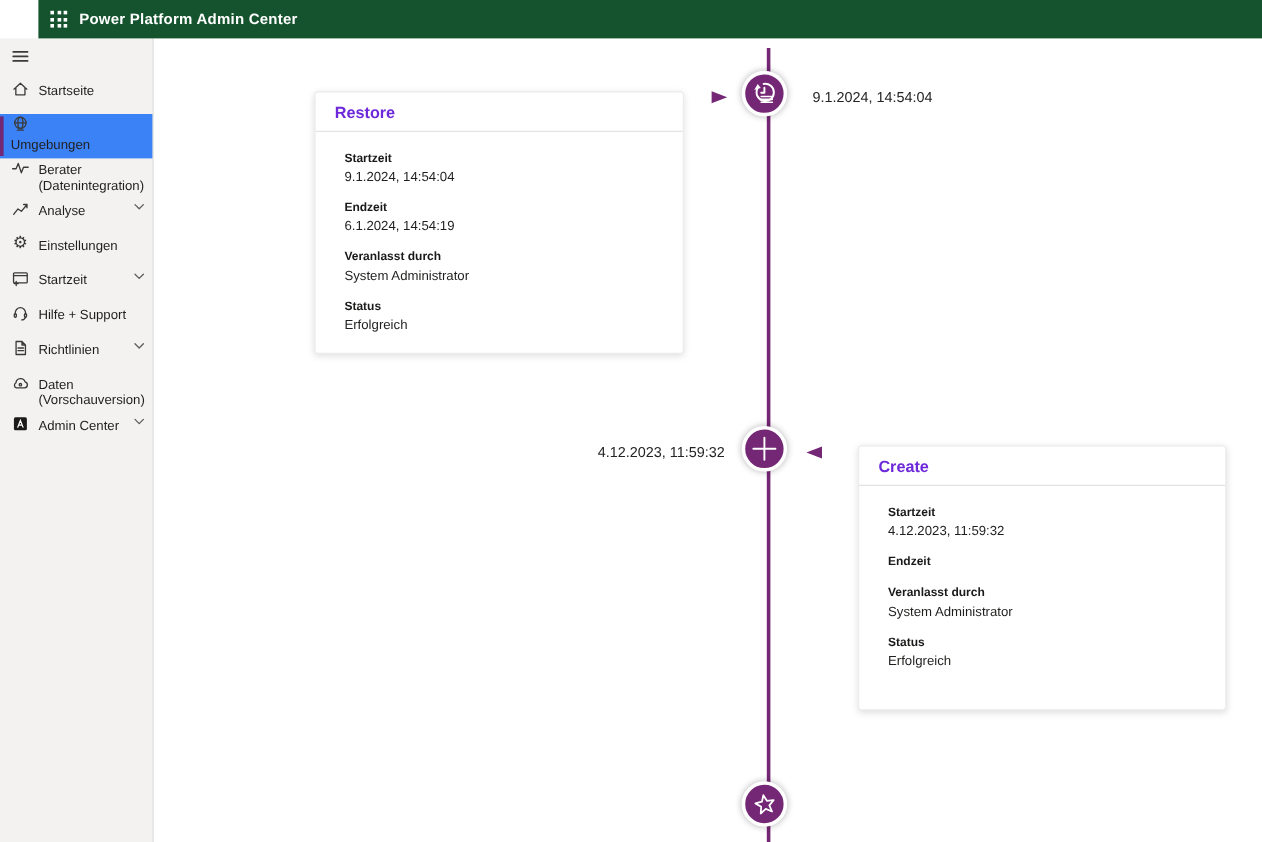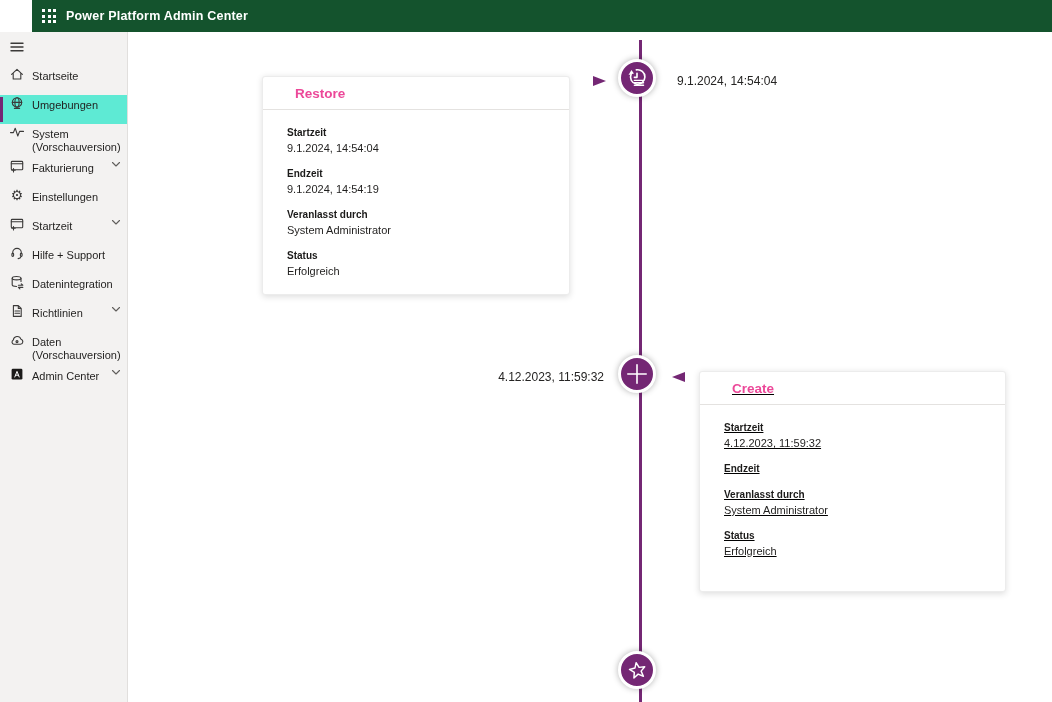--- a/index.html
+++ b/index.html
@@ -16,21 +16,21 @@
   .topbar-title { color: #fff; font-size: 12.5px; font-weight: 700; letter-spacing: .2px; }
 
   
   .sidebar { position: absolute; left: 0; top: 32px; width: 128px; height: 670px;
     background: #f3f2f1; border-right: 1px solid #e1dfdd; }
   .hamburger-btn { height: 30px; display: flex; align-items: center; padding-left: 9px;
     cursor: pointer; margin-bottom: 4px; }
   .nav-item { position: relative; display: flex; align-items: flex-start;
     min-height: 29px; padding: 0 4px 0 9px; cursor: pointer;
     font-size: 11px; color: #201f1e; }
-  .nav-item.selected { background: #5eead4; }
+  .nav-item.selected { background: #3b82f6; flex-direction: column; }
   .nav-item.selected::before { content: ""; position: absolute; left: 0; top: 2px;
     bottom: 2px; width: 3px; background: #742774; }
   .nav-icon { flex: none; width: 16px; height: 16px; margin-right: 7px;
     display: flex; align-items: center; justify-content: center; }
   .nav-label { flex: 1; line-height: 13px; padding: 4px 0; }
   .nav-chevron { flex: none; width: 14px; display: flex; justify-content: center; }
   .gear-glyph { font-family: "DejaVu Sans", sans-serif; font-size: 14px;
     line-height: 1; color: #3b3a39; }
 
   
@@ -45,22 +45,22 @@
   .ts { position: absolute; font-size: 12px; color: #252423; }
   .pointer-right { position: absolute; width: 0; height: 0;
     border-top: 5px solid transparent; border-bottom: 5px solid transparent;
     border-left: 13px solid #742774; }
   .pointer-left { position: absolute; width: 0; height: 0;
     border-top: 5px solid transparent; border-bottom: 5px solid transparent;
     border-right: 13px solid #742774; }
 
   .card { position: absolute; background: #fff; border: 1px solid #ececec;
     border-radius: 3px; box-shadow: 0 1.6px 6px rgba(0,0,0,.13); }
-  .card-title { height: 33px; line-height: 33px; padding: 0 32px; font-size: 13.5px;
-    font-weight: 700; color: #ec4899; border-bottom: 1px solid #e4e2e0; }
+  .card-title { height: 33px; line-height: 33px; padding: 0 16px; font-size: 13.5px;
+    font-weight: 700; color: #6d28d9; border-bottom: 1px solid #e4e2e0; }
   .card-body { padding: 16px 16px 0 24px; }
   .field { margin-bottom: 12px; }
   .field-label { font-size: 10px; font-weight: 700; color: #1b1a19; line-height: 14px; }
   .field-value { font-size: 11px; color: #201f1e; line-height: 14px; margin-top: 1px; }
 
   svg.ic { stroke: #3b3a39; stroke-width: 1.1; fill: none;
     stroke-linecap: round; stroke-linejoin: round; }
   svg.node-ic { stroke: #fff; fill: none; stroke-linecap: round; stroke-linejoin: round; }
 </style>
 </head>
@@ -109,39 +109,37 @@
     </span>
     <span class="nav-label">Umgebungen</span>
   </div>
 
   <div class="nav-item">
     <span class="nav-icon">
       <svg class="ic" width="16" height="16" viewBox="0 0 16 16">
           <path d="M1.5 8.6 H4.4 L6.2 4.2 L8.8 12 L10.6 7.4 H14.5"></path>
         </svg>
     </span>
-    <span class="nav-label">System (Vorschauversion)</span>
-  </div>
-
-
-  <div class="nav-item">
-    <span class="nav-icon">
-      <svg class="ic" width="16" height="16" viewBox="0 0 16 16">
-        <rect x="2.3" y="3.4" width="11.4" height="8.3" rx="0.8"></rect>
-          <path d="M2.3 5.7 H13.7"></path>
-        <path d="M4.5 10.6 V14 M2.8 12.3 H6.2"></path>
-        </svg>
-    </span>
-    <span class="nav-label">Fakturierung</span>
-    <span class="nav-chevron">
-      <svg class="ic" width="12" height="12" viewBox="0 0 12 12" style="stroke:#605e5c">
-          <path d="M2.5 4.5 L6 8 L9.5 4.5"></path>
-        </svg>
-    </span>
-  </div>
+    <span class="nav-label">Berater (Datenintegration)</span>
+  </div>
+
+  <div class="nav-item">
+    <span class="nav-icon">
+      <svg class="ic" width="16" height="16" viewBox="0 0 16 16">
+          <path d="M2.4 12.6 L6 8.1 L8.8 10.1 L13.4 4.6 M10.7 4.4 H13.5 V7.2"></path>
+        </svg>
+    </span>
+    <span class="nav-label">Analyse</span>
+    <span class="nav-chevron">
+      <svg class="ic" width="12" height="12" viewBox="0 0 12 12" style="stroke:#605e5c">
+          <path d="M2.5 4.5 L6 8 L9.5 4.5"></path>
+        </svg>
+    </span>
+  </div>
+
 
   <div class="nav-item">
     <span class="nav-icon">
         <span class="gear-glyph">⚙</span>
       </span>
     <span class="nav-label">Einstellungen</span>
   </div>
 
   <div class="nav-item">
     <span class="nav-icon">
@@ -164,30 +162,20 @@
       <svg class="ic" width="16" height="16" viewBox="0 0 16 16">
         <path d="M3.7 8.8 V7.7 a4.3 4.3 0 0 1 8.6 0 V8.8"></path>
         <rect x="2.9" y="8.3" width="1.7" height="3.1" rx="0.8"></rect>
         <rect x="11.4" y="8.3" width="1.7" height="3.1" rx="0.8"></rect>
         <path d="M12.2 11.4 a3.2 3.2 0 0 1 -3.1 2.2"></path>
         </svg>
     </span>
     <span class="nav-label">Hilfe + Support</span>
   </div>
 
-  <div class="nav-item">
-    <span class="nav-icon">
-      <svg class="ic" width="16" height="16" viewBox="0 0 16 16">
-        <ellipse cx="7.6" cy="4.2" rx="4.4" ry="1.7"></ellipse>
-        <path d="M3.2 4.2 V10.8 a4.4 1.7 0 0 0 4.4 1.7 M12 4.2 V7.4"></path>
-        <path d="M9.4 11.2 h4.4 l-1.5 -1.4 M13.8 13.4 h-4.4 l1.5 1.4"></path>
-        </svg>
-    </span>
-    <span class="nav-label">Datenintegration</span>
-  </div>
 
   <div class="nav-item">
     <span class="nav-icon">
       <svg class="ic" width="16" height="16" viewBox="0 0 16 16">
         <path d="M4.4 2.6 H9.3 L12.2 5.5 V13.4 H4.4 Z M9.3 2.6 V5.5 H12.2"></path>
         <path d="M6 8 H10.6 M6 10.2 H10.6"></path>
         </svg>
     </span>
     <span class="nav-label">Richtlinien</span>
     <span class="nav-chevron">
@@ -228,21 +216,21 @@
 
   <div class="card" style="left:133px; top:44px; width:308px; height:219px;">
     <div class="card-title">Restore</div>
     <div class="card-body">
       <div class="field">
         <div class="field-label">Startzeit</div>
         <div class="field-value">9.1.2024, 14:54:04</div>
       </div>
       <div class="field">
         <div class="field-label">Endzeit</div>
-        <div class="field-value">9.1.2024, 14:54:19</div>
+        <div class="field-value">6.1.2024, 14:54:19</div>
       </div>
       <div class="field">
         <div class="field-label">Veranlasst durch</div>
         <div class="field-value">System Administrator</div>
       </div>
       <div class="field">
         <div class="field-label">Status</div>
         <div class="field-value">Erfolgreich</div>
       </div>
     </div>
@@ -258,21 +246,21 @@
   </div>
   <div class="ts" style="left:548px; top:42px;">9.1.2024, 14:54:04</div>
 
   <div class="ts" style="left:300px; top:338px; width:175px; text-align:right;">4.12.2023, 11:59:32</div>
   <div class="node" style="left:489px; top:323px;">
     <svg class="node-ic" width="22" height="22" viewBox="0 0 22 22" style="stroke-width:1.6">
       <path d="M11 1.8 V20.2 M1.8 11 H20.2"></path>
     </svg>
   </div>
   <div class="pointer-left" style="left:543px; top:340px;"></div>
-  <div class="card" style="left:570px; top:339px; width:307px; height:221px;text-decoration:underline;">
+  <div class="card" style="left:586px; top:339px; width:307px; height:221px;">
     <div class="card-title">Create</div>
     <div class="card-body">
       <div class="field">
         <div class="field-label">Startzeit</div>
         <div class="field-value">4.12.2023, 11:59:32</div>
       </div>
       <div class="field">
         <div class="field-label">Endzeit</div>
       </div>
       <div class="field">

